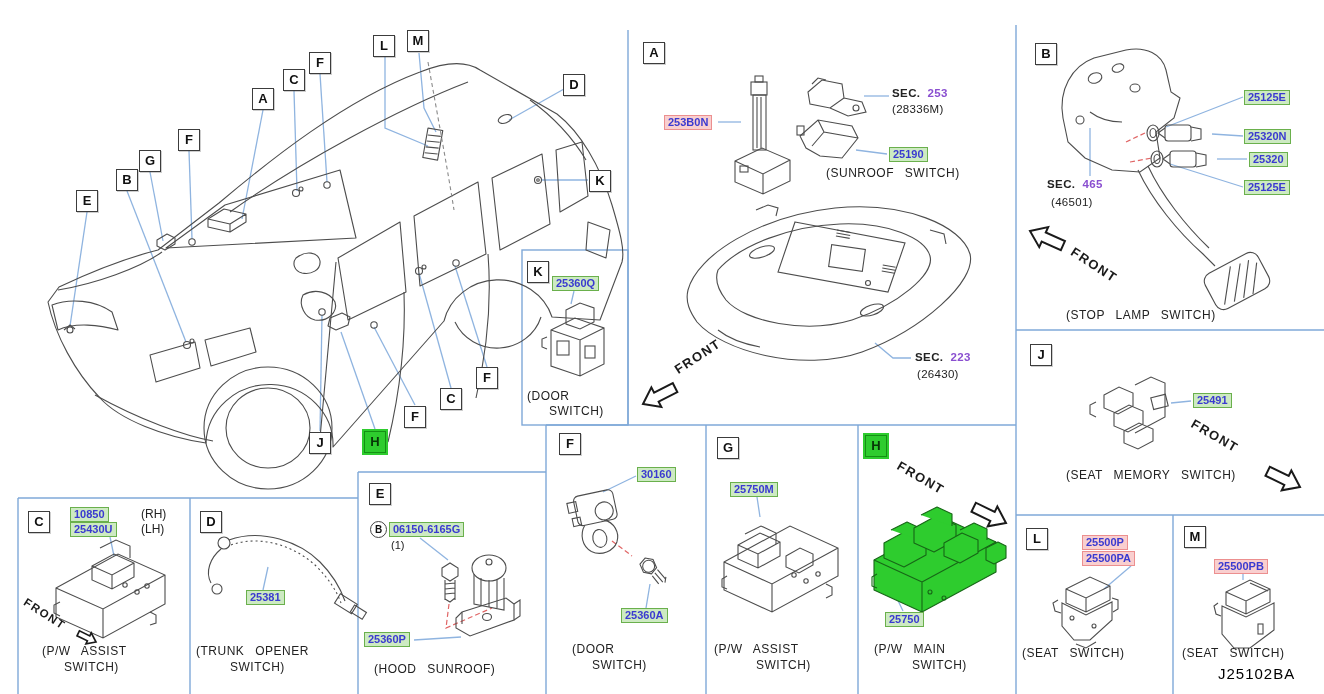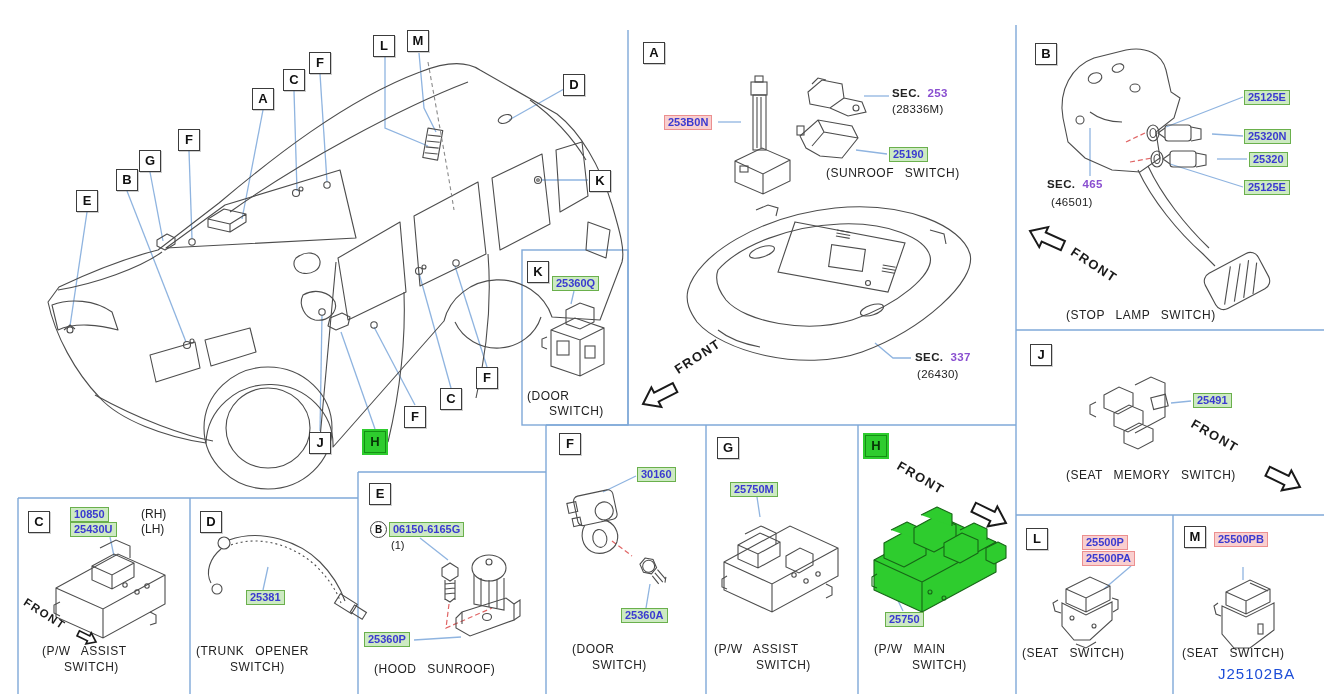--- a/index.html
+++ b/index.html
@@ -12,21 +12,21 @@
   .lbx.hl{background:#2ecc2e;border-color:#149014;color:#073807;box-shadow:0 0 0 2px #2ecc2e}
   .pn{position:absolute;font:bold 11px/13px "Liberation Sans",sans-serif;color:#3a3ad0;padding:0 3px;white-space:nowrap}
   .pn.green{background:#cdeac2;border:1px solid #6ab04c}
   .pn.pink{background:#f9cfcf;border:1px solid #ec8f8f}
   .cap{position:absolute;font:12px/14px "Liberation Sans",sans-serif;color:#222;letter-spacing:.5px;word-spacing:7px;white-space:nowrap}
   .sec{position:absolute;font:bold 11.5px/13px "Liberation Sans",sans-serif;color:#222;white-space:nowrap;letter-spacing:.4px}
   .sec .num{color:#8a4fd0;margin-left:7px}
   .ref{position:absolute;font:11.5px/13px "Liberation Sans",sans-serif;color:#222;letter-spacing:.3px;white-space:nowrap}
   .front{position:absolute;font:bold 13px/14px "Liberation Sans",sans-serif;color:#1a1a1a;letter-spacing:1.5px;
          transform-origin:left center;white-space:nowrap}
-  .code{position:absolute;font:15px/16px "Liberation Sans",sans-serif;color:#1d4ed8;letter-spacing:1px}
+  .code{position:absolute;font:15px/16px "Liberation Sans",sans-serif;color:#000000;letter-spacing:1px}
   .cb{position:absolute;width:15px;height:15px;border:1.3px solid #444;border-radius:50%;background:#fff;color:#111;
       font:bold 10px/15px "Liberation Sans",sans-serif;text-align:center}
   .qty{position:absolute;font:11px/12px "Liberation Sans",sans-serif;color:#222}
   .side{position:absolute;font:12px/13px "Liberation Sans",sans-serif;color:#222}
 </style>
 </head>
 <body>
 
 <div class="stage">
 
@@ -361,21 +361,21 @@
   <div class="lbx" style="left:476px;top:367px">F</div>
 </div>
 
 <div class="grp">
   <div class="lbx" style="left:643px;top:42px">A</div>
   <div class="pn pink" style="left:664px;top:115px">253B0N</div>
   <div class="sec" style="left:892px;top:87px"><span>SEC.</span><span class="num">253</span></div>
   <div class="ref" style="left:892px;top:103px">(28336M)</div>
   <div class="pn green" style="left:889px;top:147px">25190</div>
   <div class="cap" style="left:826px;top:166px">(SUNROOF SWITCH)</div>
-  <div class="sec" style="left:915px;top:351px"><span>SEC.</span><span class="num">337</span></div>
+  <div class="sec" style="left:915px;top:351px"><span>SEC.</span><span class="num">223</span></div>
   <div class="ref" style="left:917px;top:368px">(26430)</div>
   <div class="front" style="left:676px;top:364px;transform:rotate(-33deg)">FRONT</div>
 </div>
 
 <div class="grp">
   <div class="lbx" style="left:1035px;top:43px">B</div>
   <div class="pn green" style="left:1244px;top:90px">25125E</div>
   <div class="pn green" style="left:1244px;top:129px">25320N</div>
   <div class="pn green" style="left:1249px;top:152px">25320</div>
   <div class="pn green" style="left:1244px;top:180px">25125E</div>
@@ -401,21 +401,21 @@
 
 <div class="grp">
   <div class="lbx" style="left:1026px;top:528px">L</div>
   <div class="pn pink" style="left:1082px;top:535px">25500P</div>
   <div class="pn pink" style="left:1082px;top:551px">25500PA</div>
   <div class="cap" style="left:1022px;top:646px">(SEAT SWITCH)</div>
 </div>
 
 <div class="grp">
   <div class="lbx" style="left:1184px;top:526px">M</div>
-  <div class="pn pink" style="left:1214px;top:532px">25500PB</div>
+  <div class="pn pink" style="left:1214px;top:559px">25500PB</div>
   <div class="cap" style="left:1182px;top:646px">(SEAT SWITCH)</div>
   <div class="code" style="left:1218px;top:666px">J25102BA</div>
 </div>
 
 <div class="grp">
   <div class="lbx" style="left:28px;top:511px">C</div>
   <div class="pn green" style="left:70px;top:507px">10850</div>
   <div class="side" style="left:141px;top:508px">(RH)</div>
   <div class="pn green" style="left:70px;top:522px">25430U</div>
   <div class="side" style="left:141px;top:523px">(LH)</div>

